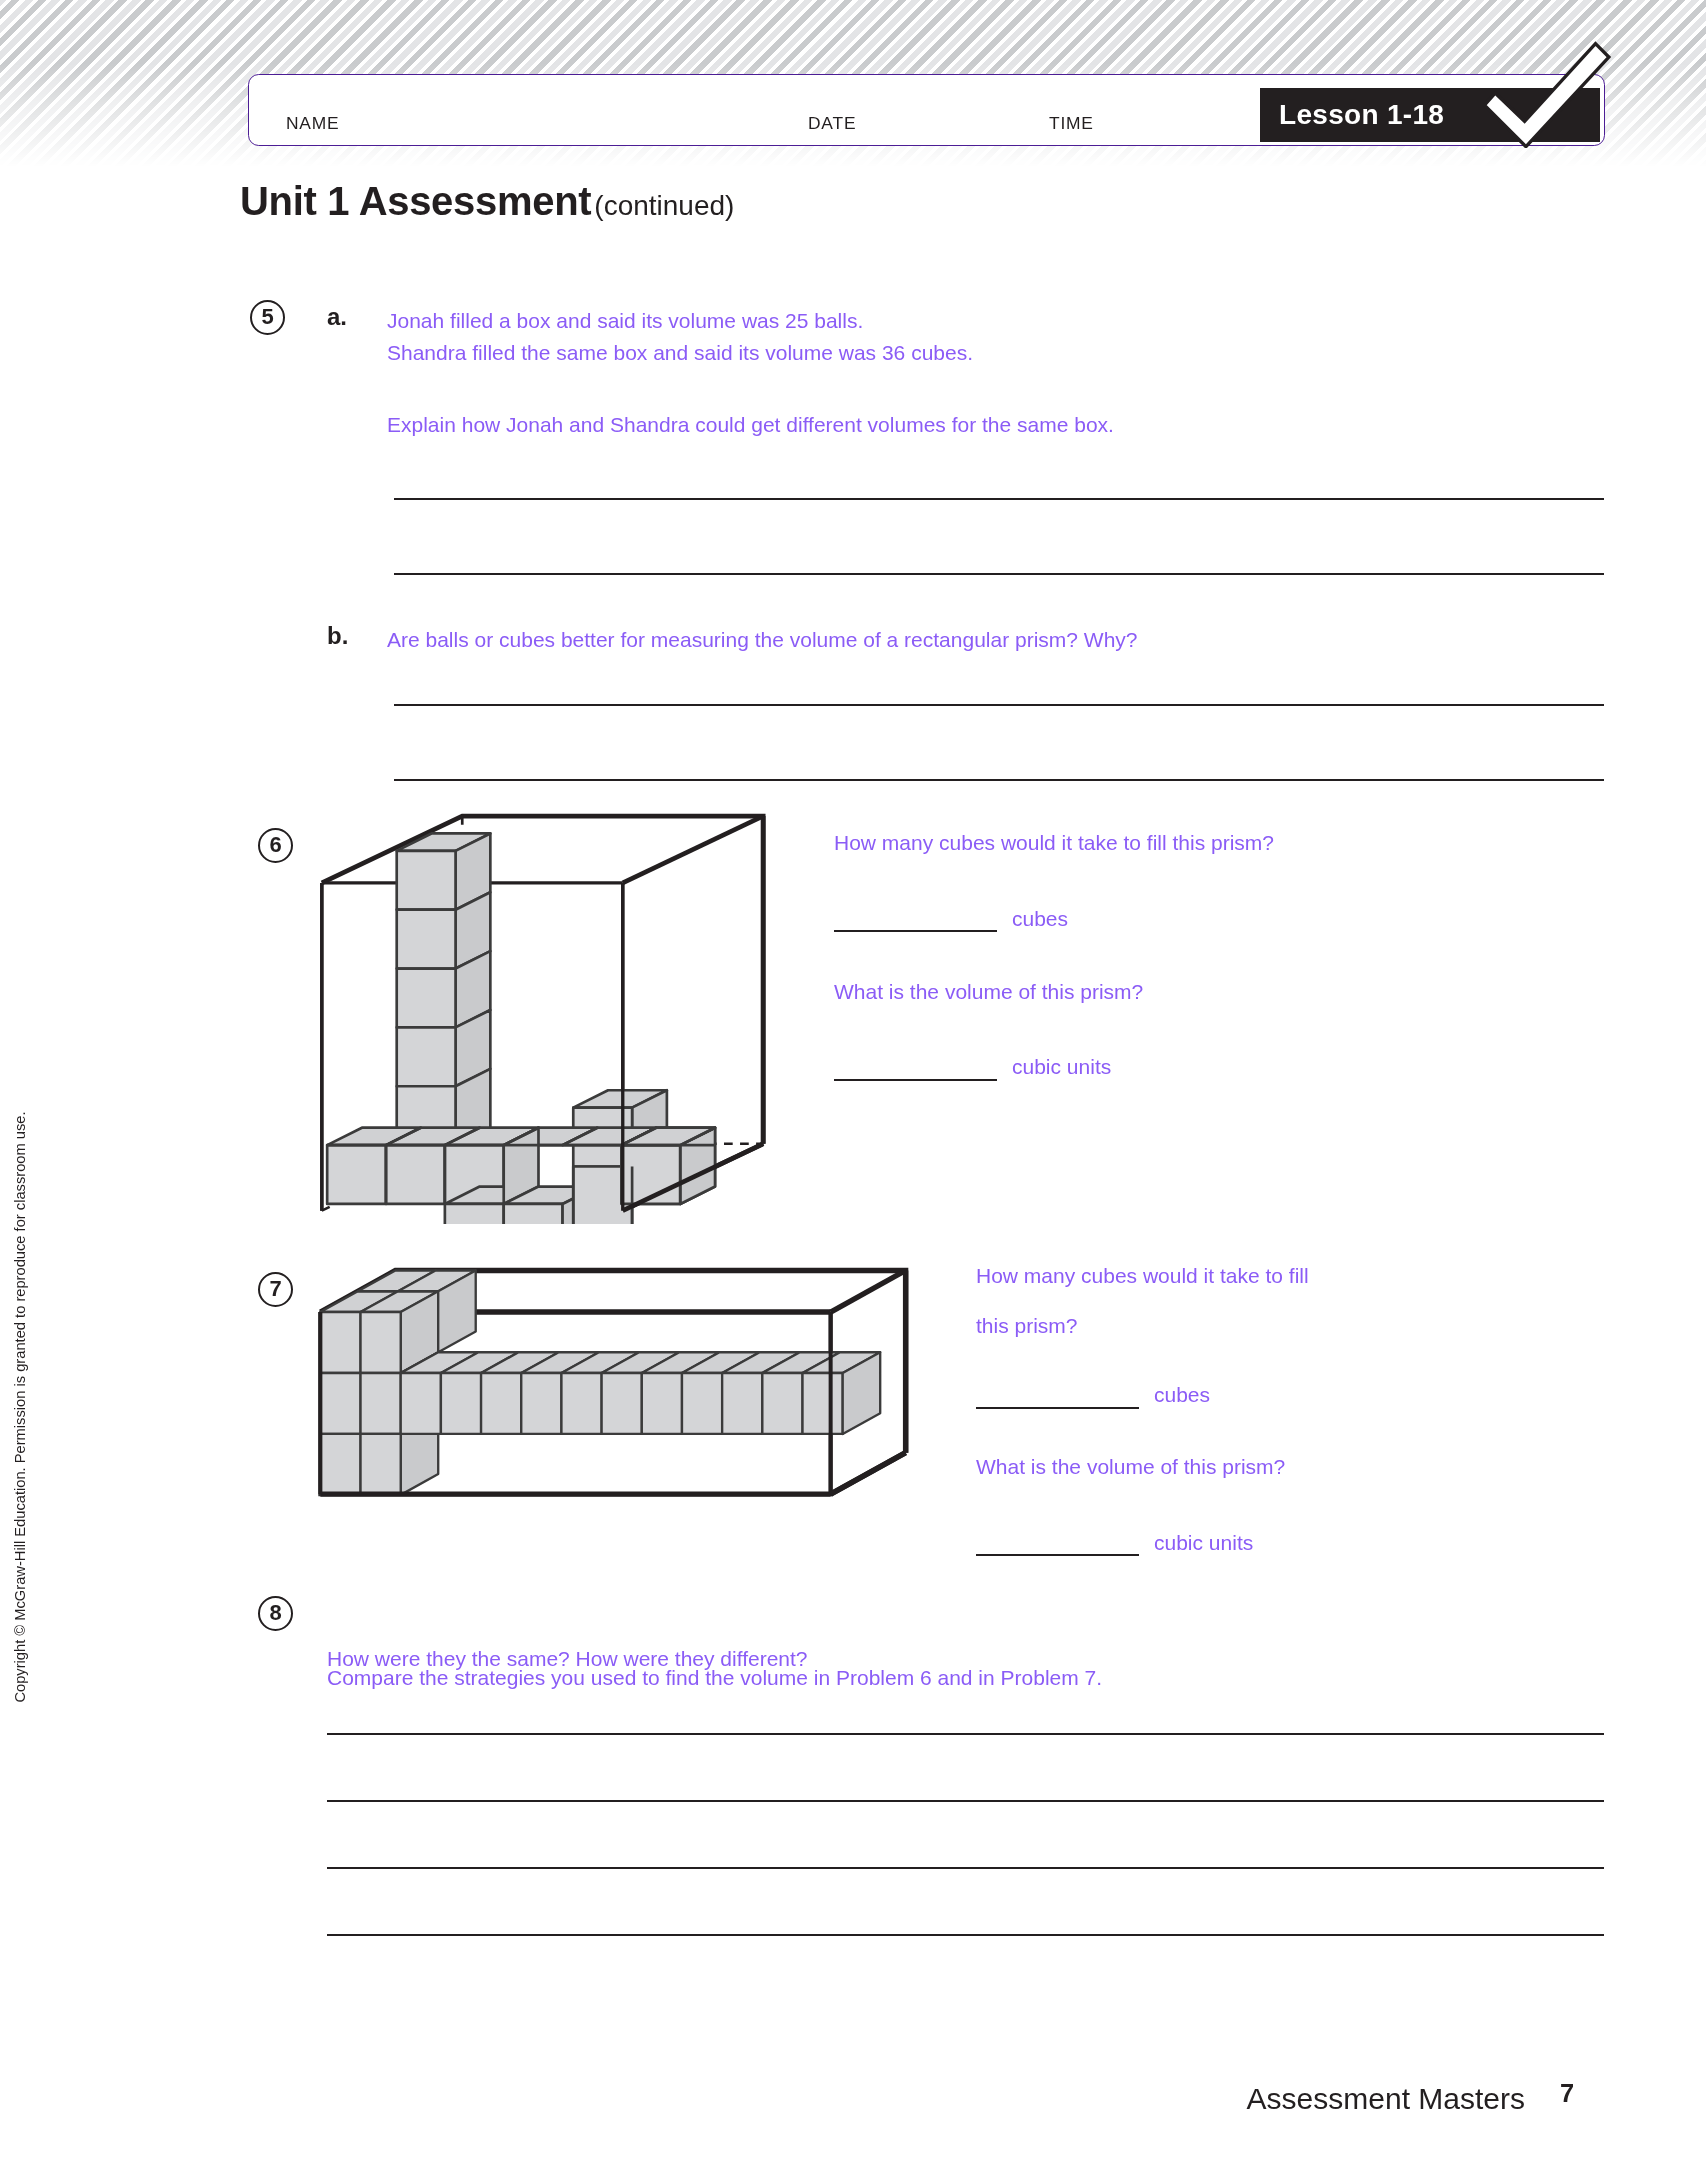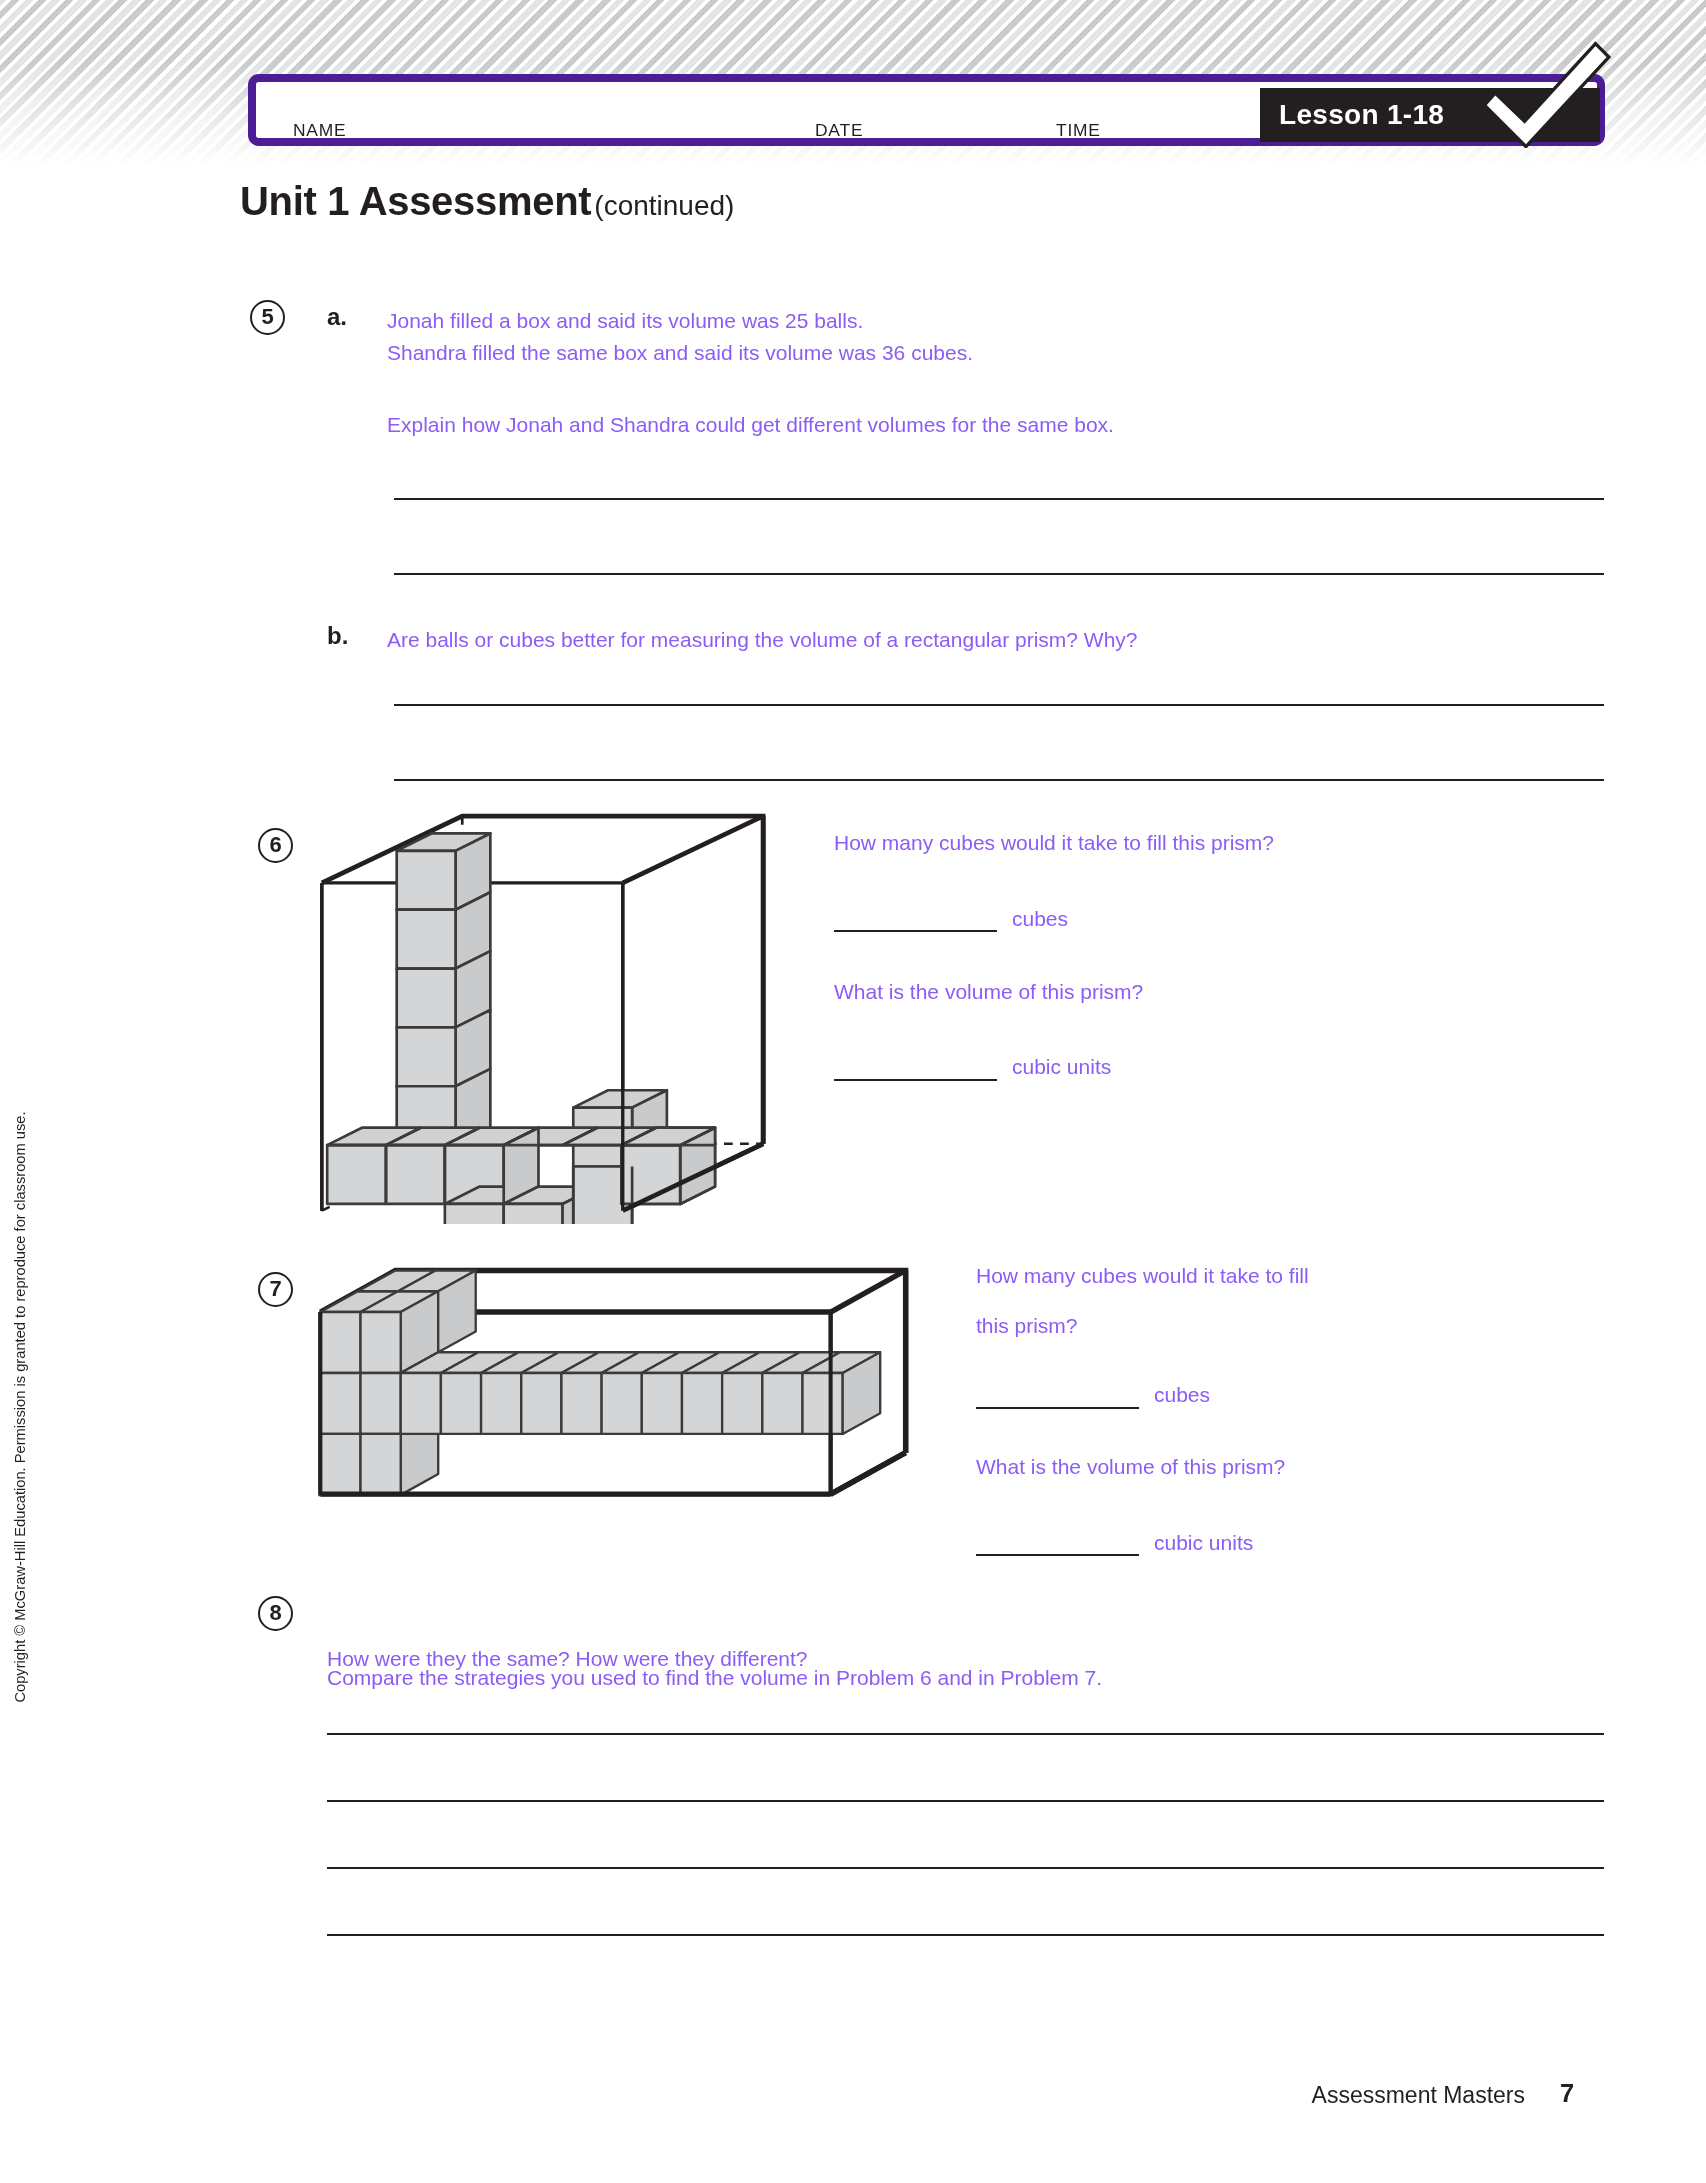--- a/index.html
+++ b/index.html
@@ -38,21 +38,21 @@
     mask-image: linear-gradient(to bottom, rgba(0,0,0,1) 0%, rgba(0,0,0,1) 38%, rgba(0,0,0,0.55) 62%, rgba(0,0,0,0) 100%);
   }
 
   
   .namebar {
     position: absolute;
     left: 248px;
     top: 74px;
     width: 1357px;
     height: 72px;
-    border: 8px solid #4c1d95;
+    border: 1px solid #4c1d95;
     border-radius: 10.7px;
     background: #ffffff;
     box-sizing: border-box;
   }
   .namebar-label {
     position: absolute;
     font-size: 17.4px;
     letter-spacing: 0.8px;
     color: #231f20;
     top: 38px;
@@ -170,21 +170,21 @@
     color: #231f20;
     text-align: center;
     white-space: nowrap;
   }
 
   
   .footer-label {
     position: absolute;
     right: 182px;
     top: 2082px;
-    font-size: 23px;
+    font-size: 30px;
     color: #231f20;
     white-space: nowrap;
   }
   .footer-page {
     position: absolute;
     right: 133px;
     top: 2079px;
     font-size: 25.4px;
     font-weight: bold;
     color: #231f20;

